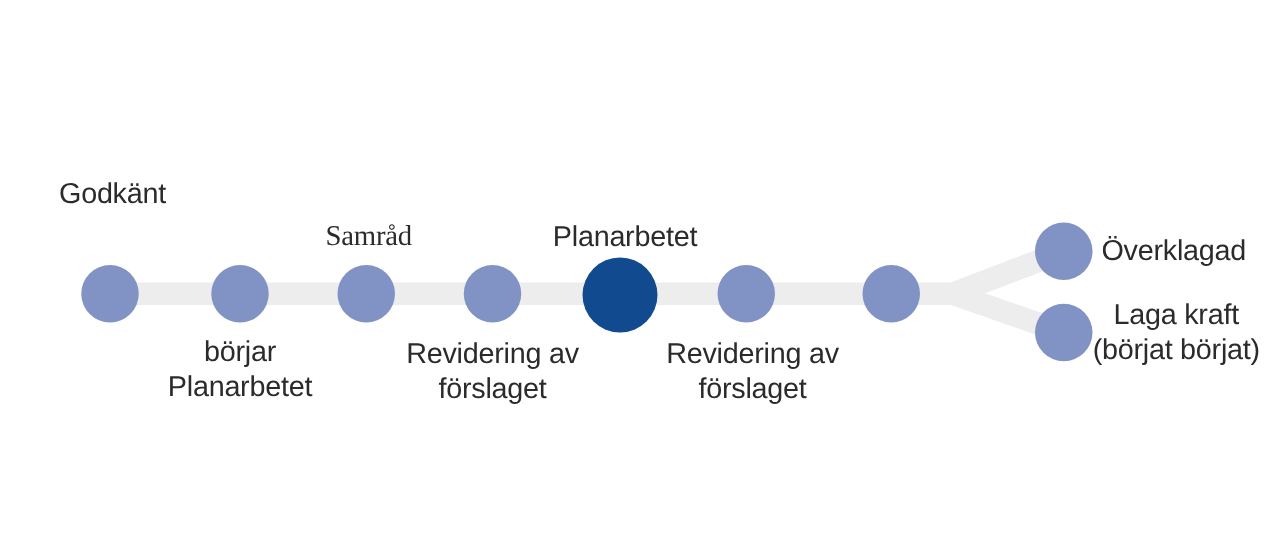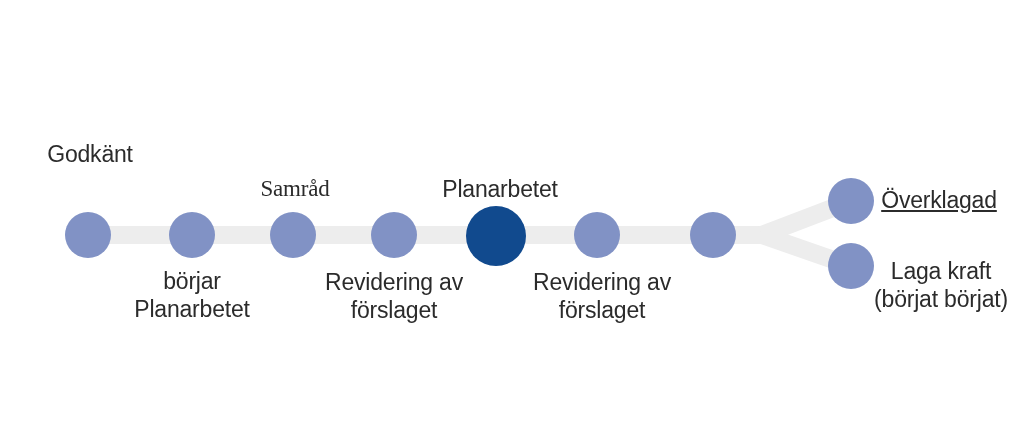--- a/index.html
+++ b/index.html
@@ -80,22 +80,22 @@
   <div class="label" style="left:500px; top:175px;">
     <div>Planarbetet</div>
   </div>
 
   <div class="label" style="left:602px; top:268px;">
     <div>Revidering av</div>
     <div>förslaget</div>
   </div>
 
 
-  <div class="label" style="left:939px; top:186px;text-decoration:underline;">
+  <div class="label" style="left:939px; top:186px;">
     <div>Överklagad</div>
   </div>
 
-  <div class="label" style="left:941px; top:237px;margin-top:20px;">
+  <div class="label" style="left:941px; top:237px;">
     <div>Laga kraft</div>
     <div>(börjat börjat)</div>
   </div>
 
 </div>
 
 </body></html>

